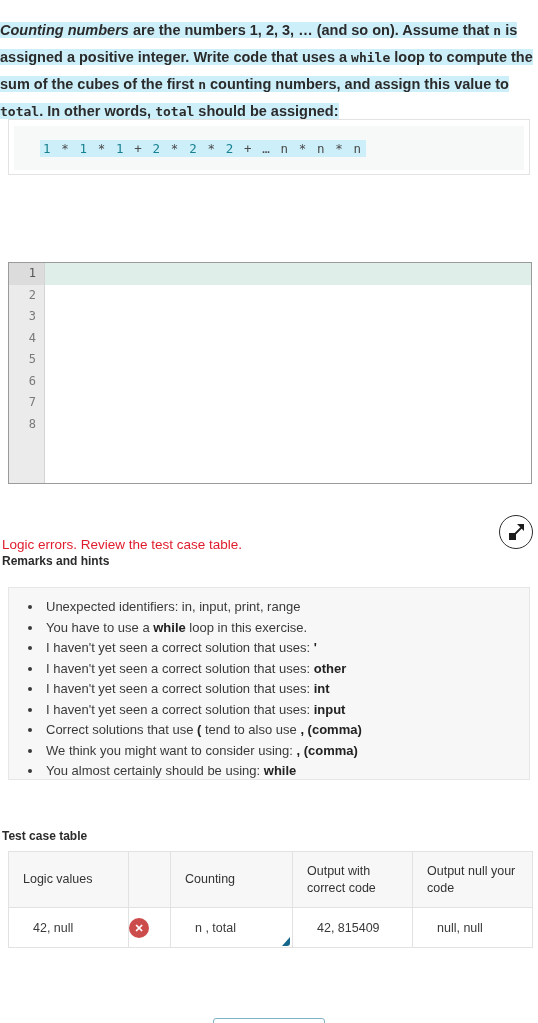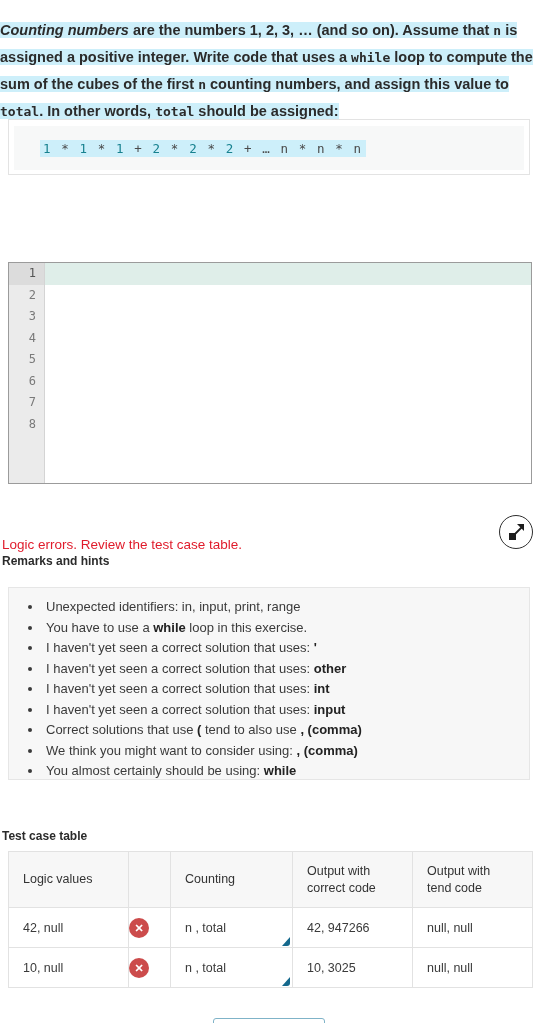--- a/index.html
+++ b/index.html
@@ -106,21 +106,21 @@
   .tctable {
     position: absolute; left: 8px; top: 851px; width: 524px;
     border-collapse: collapse; table-layout: fixed;
   }
   .tctable th, .tctable td {
     border: 1px solid #e2e2e2; font-size: 12.5px; color: #3a3a3a;
     text-align: left; vertical-align: middle;
   }
   .tctable thead th { background: #f7f7f7; height: 56px; padding: 0 14px;
     font-weight: normal; line-height: 17px; color: #333; }
-  .tctable tbody td { height: 40px; padding: 0 14px; background: #fff; }
+  .tctable tbody td { height: 40px; padding: 0 24px; background: #fff; }
   .col-a { width: 120px; } .col-b { width: 42px; }
   .col-c { width: 122px; } .col-d { width: 120px; } .col-e { width: 120px; }
   .cell-status { padding: 0 !important; text-align: center; }
   .x-badge {
     display: inline-block; width: 20px; height: 20px; border-radius: 50%;
     background: #cc4b4b; color: #fff; font-size: 11px; line-height: 20px;
     text-align: center; font-weight: bold;
   }
   .cell-arg { position: relative; }
   .grip {
@@ -206,36 +206,29 @@
         <col class="col-c">
         <col class="col-d">
         <col class="col-e">
     </colgroup>
     <thead>
       <tr>
         <th>Logic values</th>
         <th></th>
         <th>Counting</th>
         <th>Output with correct code</th>
-        <th>Output with tend code</th>
+        <th>Output null your code</th>
       </tr>
     </thead>
     <tbody>
         <tr>
           <td>42, null</td>
           <td class="cell-status"><span class="x-badge">✕</span></td>
           <td class="cell-arg"><span>n , total</span><span class="grip"></span></td>
-          <td>42, 947266</td>
-          <td>null, null</td>
-        </tr>
-        <tr>
-          <td>10, null</td>
-          <td class="cell-status"><span class="x-badge">✕</span></td>
-          <td class="cell-arg"><span>n , total</span><span class="grip"></span></td>
-          <td>10, 3025</td>
+          <td>42, 815409</td>
           <td>null, null</td>
         </tr>
       </tbody>
   </table>
 
   <div class="bottom-btn"></div>
 
 </div>
 
 </body></html>

